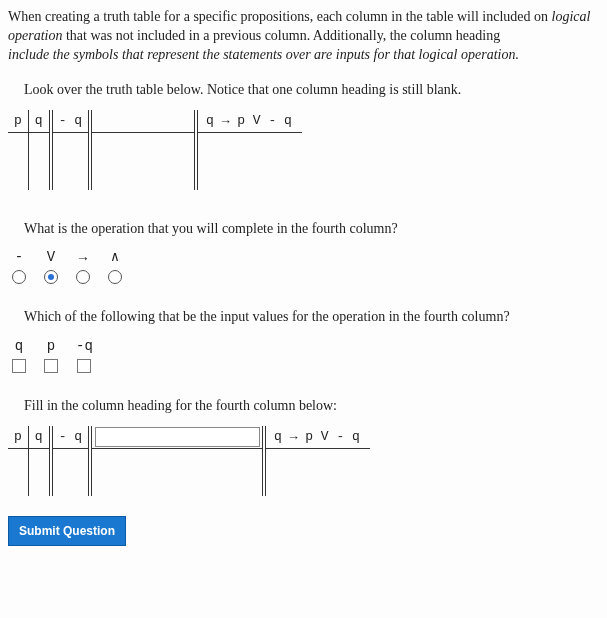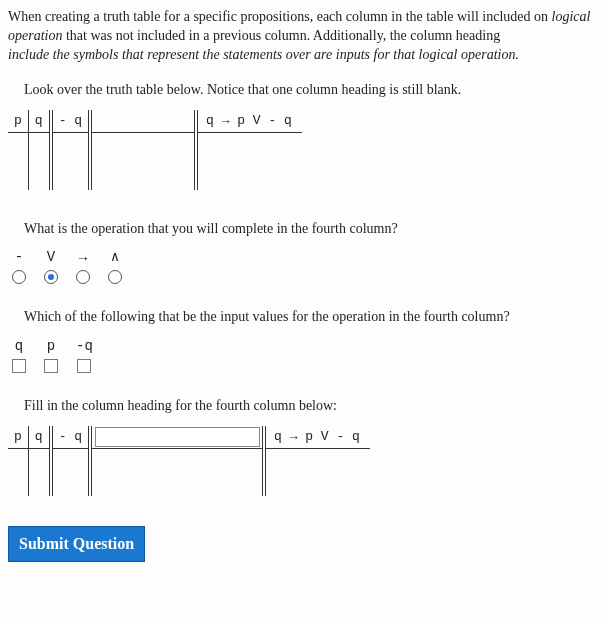--- a/index.html
+++ b/index.html
@@ -103,27 +103,27 @@
   .box {
     width:12px; height:12px; border:1px solid #777; background:#fff;
   }
 
   .submit {
     display:inline-block;
     background:#195db;
     background: linear-gradient(#2a8fe0,#0f6fc7);
     background:#1a78d0;
     color:#fff;
-    font-family: Liberation Serif, serif;
+    font-family: Liberation Sans, sans-serif;
     font-weight:bold;
-    font-size:16px;
+    font-size:12px;
     padding:6px 10px;
     border:1px solid #0a5aa5;
     cursor:pointer;
-    margin-top:12px;
+    margin-top:2px;
   }
 </style>
 </head>
 <body>
 
 
 
 <div class="intro">
   <span class="nf">When creating a truth table for a specific propositions, each column in the table will included on</span>
   <span>logical operation</span><span class="nf"> that was not included in a previous column. Additionally, the column heading </span><br>

